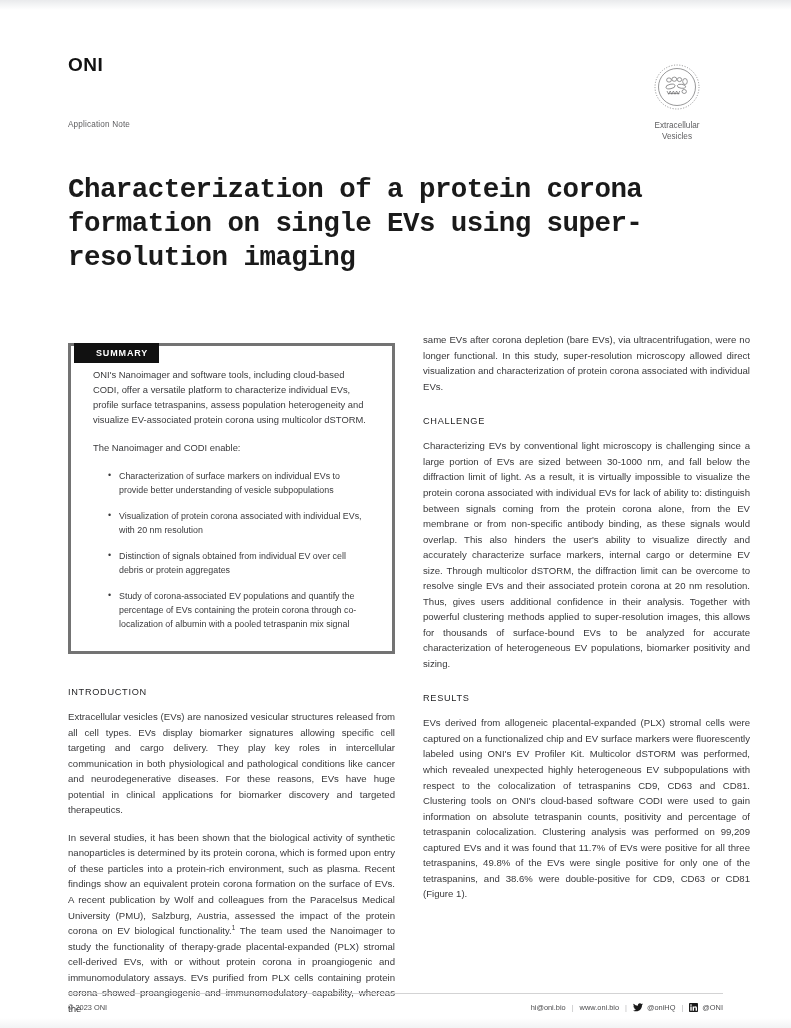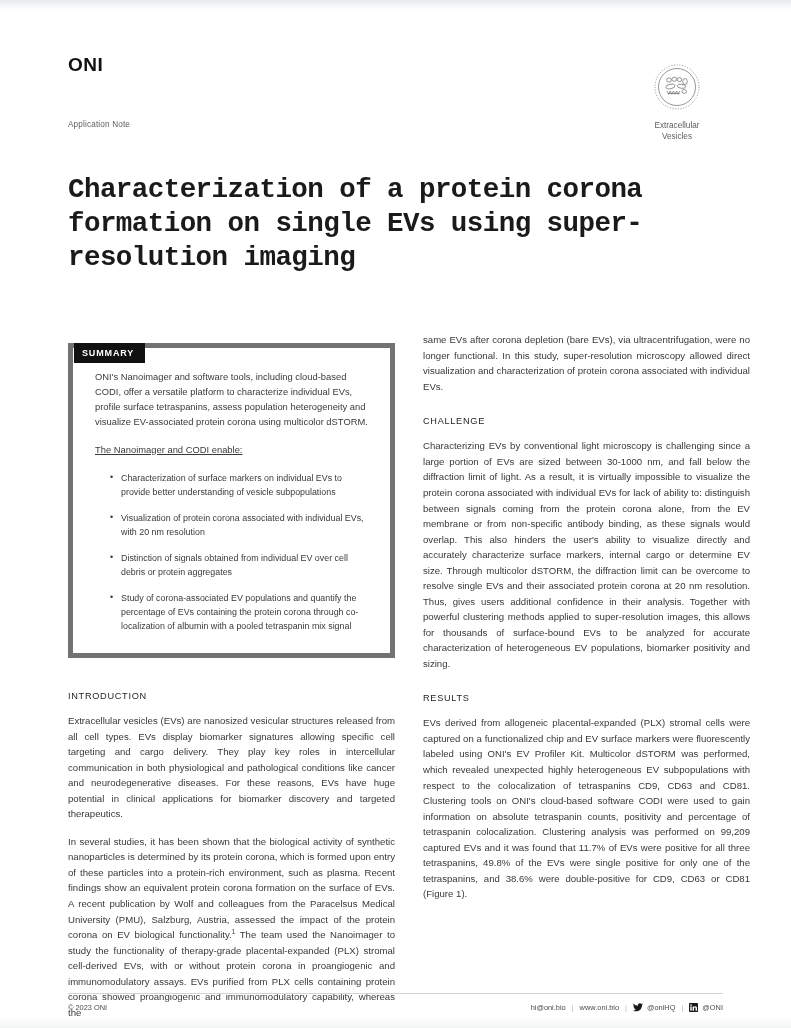--- a/index.html
+++ b/index.html
@@ -120,36 +120,36 @@
   }
   .summary-tag {
     position: absolute;
     top: 0;
     left: 6px;
     background: #111111;
     color: #ffffff;
     font-size: 9px;
     font-weight: 700;
     letter-spacing: 0.85px;
-    padding: 5px 11px 5px 8px;
+    padding: 5px 11px 5px 22px;
     z-index: 2;
   }
   .summary-box {
     margin-top: 11px;
-    border: 5px solid #737373;
+    border: 3px solid #737373;
     padding: 22px 22px 20px 22px;
     box-sizing: border-box;
   }
   .summary-box p {
     margin: 0 0 13px 0;
     font-size: 9.4px;
     line-height: 1.58;
     color: #3a3a3c;
   }
-  .summary-box p:last-of-type { margin-bottom: 0; text-decoration: underline; }
+  .summary-box p:last-of-type { margin-bottom: 0; }
   ul.summary-list {
     margin: 13px 0 0 0;
     padding: 0 0 0 15px;
     list-style: none;
   }
   ul.summary-list li {
     position: relative;
     font-size: 8.9px;
     line-height: 1.58;
     color: #3a3a3c;

